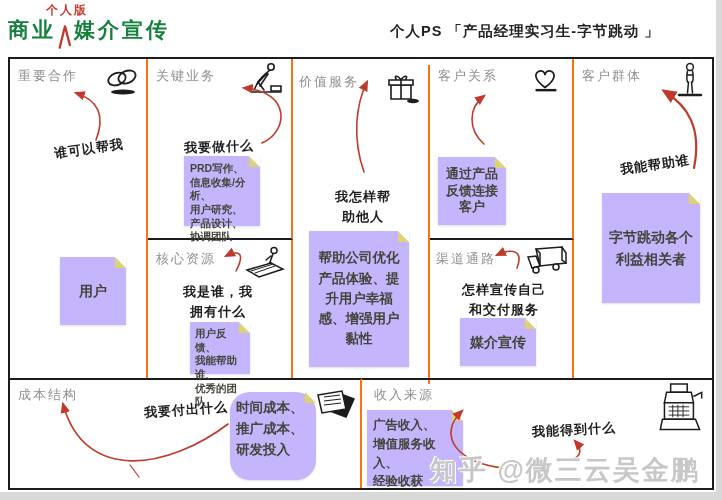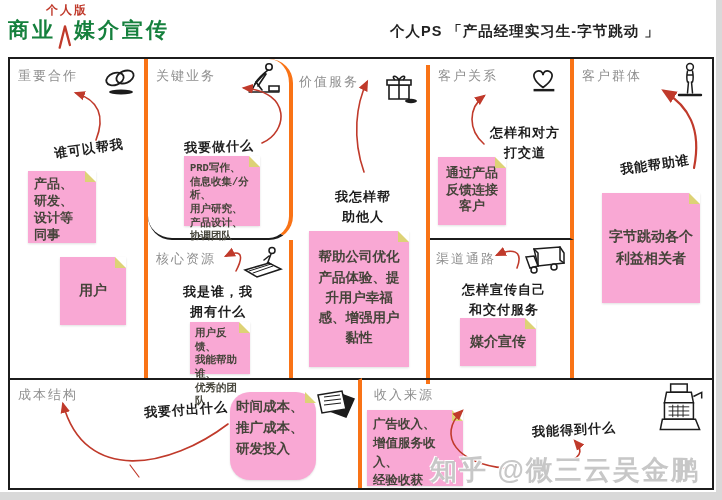--- a/index.html
+++ b/index.html
@@ -15,32 +15,32 @@
   .title-row{display:flex;align-items:flex-start;font-family:"Liberation Serif","DejaVu Serif",serif;
              font-weight:700;font-size:21px;letter-spacing:3px;color:#15803d;line-height:1.1;}
   .caret-svg{width:16px;height:26px;margin:5px 1px 0 1px;}
   .subtitle{position:absolute;left:390px;top:22px;font-size:14.5px;font-weight:700;color:#222;
             letter-spacing:1px;z-index:4;}
 
   
   .canvas{position:absolute;left:8px;top:57px;width:706px;height:433px;border:2px solid #1c1c1c;
           box-sizing:border-box;background:#fff;}
   .cell{position:absolute;box-sizing:border-box;}
-  .br{border-right:4px solid #f97316;}
+  .br{border-right:2px solid #f97316;}
   .bb{border-bottom:2px solid #1c1c1c;}
   .bt{border-top:2px solid #1c1c1c;}
 
   .sec-title{position:absolute;color:#8f8f8f;font-size:13px;letter-spacing:2px;white-space:nowrap;}
   .icon{position:absolute;}
   .icon path,.icon circle,.icon rect,.icon ellipse{vector-effect:non-scaling-stroke;}
   .prompt{position:absolute;font-weight:700;font-size:13px;color:#1c1c1c;white-space:pre-line;
           line-height:1.55;letter-spacing:1px;z-index:2;}
-  .note{position:absolute;background:#f9a8d4;color:#45443a;font-weight:700;white-space:pre-line;
+  .note{position:absolute;background:#c4b5fd;color:#45443a;font-weight:700;white-space:pre-line;
         box-sizing:border-box;padding:6px 6px;line-height:1.3;z-index:1;
-        box-shadow:0 1px 2px rgba(0,0,0,0.12);font-family:Liberation Mono, monospace;}
+        box-shadow:0 1px 2px rgba(0,0,0,0.12);}
   .note::after{content:"";position:absolute;top:0;right:0;width:0;height:0;
                border-top:11px solid #fff;border-left:11px solid #ddd276;}
   .note.center{display:flex;align-items:center;justify-content:center;text-align:center;}
 
   .arrows{position:absolute;left:0;top:0;width:722px;height:500px;z-index:3;pointer-events:none;}
   .watermark{position:absolute;left:430px;top:452px;z-index:6;font-size:27px;font-weight:700;
              color:#c7c7c7;letter-spacing:2px;white-space:nowrap;
              text-shadow:1px 1px 0 #ffffff,-1px -1px 0 #ffffff;}
 </style>
 </head>
@@ -63,28 +63,24 @@
   <div class="canvas">
 
     <div class="cell br" style="left:0;top:0;width:138px;height:319px;">
       <span class="sec-title" style="left:8px;top:8px;">重要合作</span>
       <svg class="icon" style="right:5px;top:7px;width:38px;height:30px;" viewBox="0 0 38 30" fill="none" stroke="#1c1c1c" stroke-width="1.8">
         <ellipse cx="14" cy="13" rx="9" ry="6" transform="rotate(-20 14 13)"></ellipse>
         <ellipse cx="24" cy="11" rx="9" ry="6" transform="rotate(-22 24 11)"></ellipse>
         <ellipse cx="20" cy="26" rx="12" ry="2.6" fill="#1c1c1c" stroke="none"></ellipse>
       </svg>
       <div class="prompt" style="left:44px;top:80px;transform:rotate(-8deg);">谁可以帮我</div>
-      <div class="note" style="left:18px;top:112px;width:68px;height:72px;font-size:13px;">产品、
-研发、
-设计等
-同事</div>
       <div class="note center" style="left:50px;top:198px;width:66px;height:68px;font-size:14px;">用户</div>
     </div>
 
-    <div class="cell br bb" style="left:138px;top:0;width:145px;height:181px;border-radius:24px;">
+    <div class="cell br bb" style="left:138px;top:0;width:145px;height:181px;">
       <span class="sec-title" style="left:8px;top:8px;">关键业务</span>
       <svg class="icon" style="right:4px;top:2px;width:42px;height:36px;" viewBox="0 0 42 36" fill="none" stroke="#1c1c1c" stroke-width="1.6" stroke-linecap="round">
         <circle cx="26" cy="6" r="3.2"></circle>
         <path d="M25 9 C20 13 16 16 13 21"></path>
         <path d="M22 12 L12 23 M23 13 L15 25"></path>
         <path d="M13 21 L19 29 M13 21 L9 29"></path>
         <rect x="26" y="25" width="10" height="5" fill="#fff"></rect>
         <path d="M6 31 L36 31" stroke-width="1.3"></path>
       </svg>
       <div class="prompt" style="left:36px;top:78px;transform:rotate(-2deg);">我要做什么</div>
@@ -123,22 +119,20 @@
 助他人</div>
       <div class="note center" style="left:16px;top:166px;width:100px;height:136px;font-size:13.5px;line-height:1.5;">帮助公司优化产品体验、提升用户幸福感、增强用户黏性</div>
     </div>
 
     <div class="cell br bb" style="left:420px;top:0;width:144px;height:181px;">
       <span class="sec-title" style="left:8px;top:8px;">客户关系</span>
       <svg class="icon" style="right:10px;top:5px;width:34px;height:30px;" viewBox="0 0 36 30" fill="none" stroke="#1c1c1c" stroke-width="1.7">
         <path d="M18 24 C8 17 6 10 11 7 C15 5 18 8 18 11 C18 8 21 5 25 7 C30 10 28 17 18 24 Z" fill="#fff"></path>
         <rect x="8" y="25.5" width="22" height="2.6" fill="#1c1c1c" stroke="none"></rect>
       </svg>
-      <div class="prompt" style="left:52px;top:64px;width:86px;text-align:center;">怎样和对方
-打交道</div>
       <div class="note center" style="left:8px;top:98px;width:68px;height:68px;font-size:13px;">通过产品
 反馈连接
 客户</div>
     </div>
 
     <div class="cell br" style="left:420px;top:181px;width:144px;height:138px;">
       <span class="sec-title" style="left:6px;top:10px;">渠道通路</span>
       <svg class="icon" style="right:2px;top:3px;width:48px;height:32px;" viewBox="0 0 48 32" fill="none" stroke="#1c1c1c" stroke-width="1.5" stroke-linecap="round">
         <path d="M14 6 L40 4 L44 10 L44 20 L18 23 Z" fill="#fff"></path>
         <path d="M40 4 L40 17 L44 20 M14 6 L18 10 L18 23"></path>

